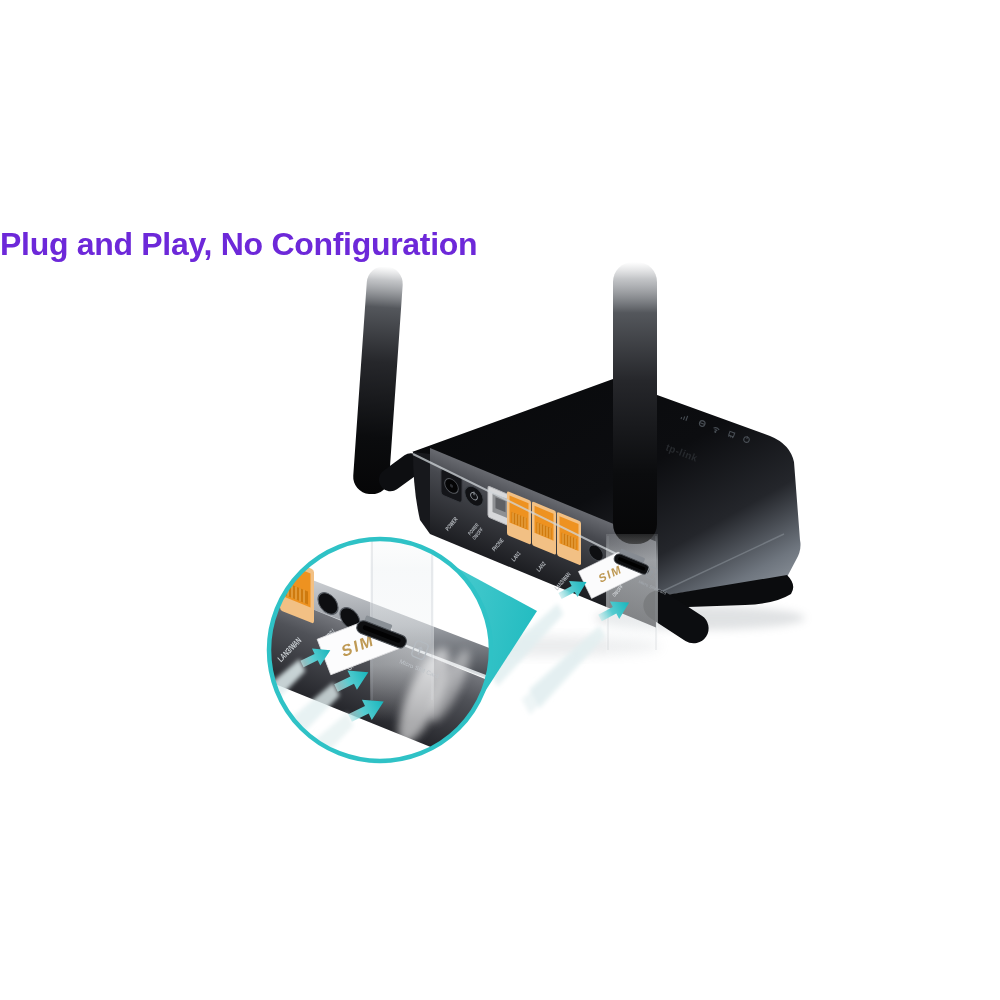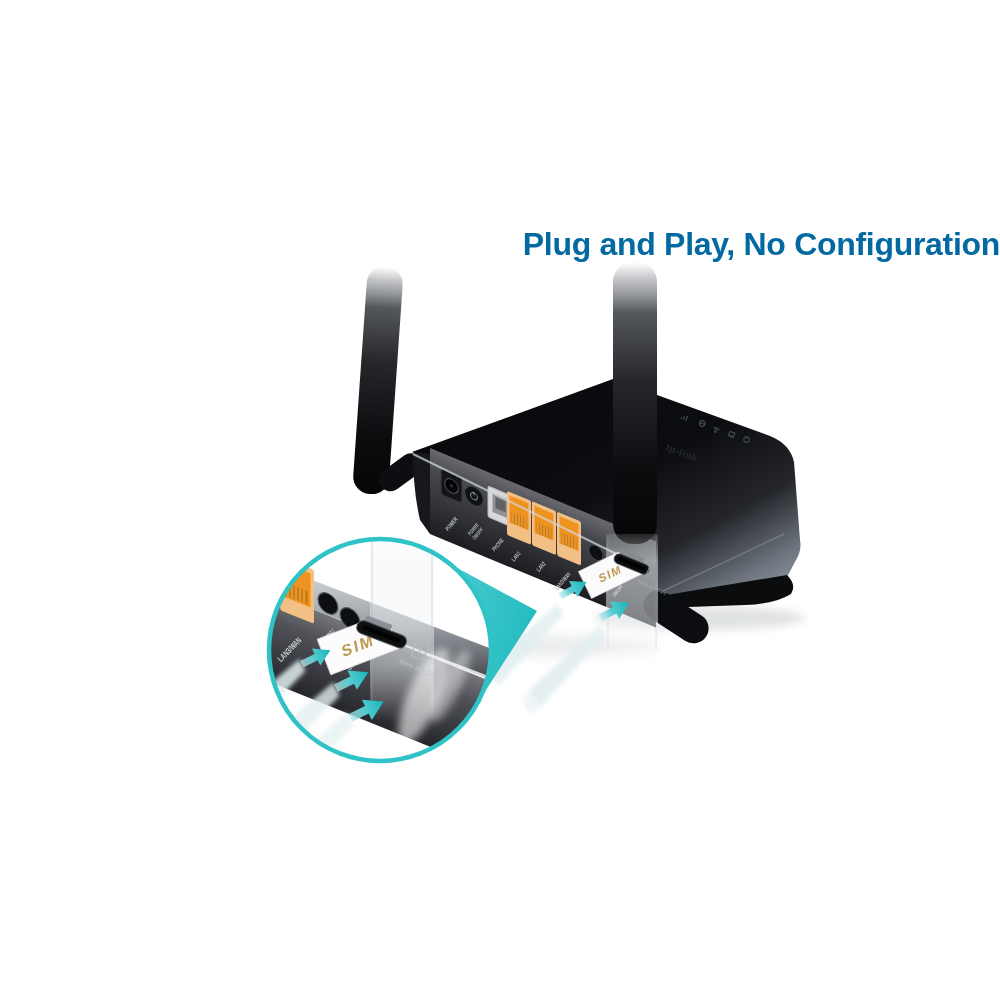--- a/index.html
+++ b/index.html
@@ -1,19 +1,19 @@
 <!DOCTYPE html>
 <html><head>
 <meta charset="utf-8">
 <style>
   html,body{margin:0;padding:0;background:#ffffff;}
   .stage{position:relative;width:1000px;height:1000px;background:#ffffff;overflow:hidden;
          font-family:"Liberation Sans",sans-serif;}
-  .headline{position:absolute;top:226px;left:0;width:100%;text-align:right;
-            font-size:32px;font-weight:700;letter-spacing:-0.3px;color:#0369a1;}
+  .headline{position:absolute;top:226px;left:0;width:100%;text-align:left;
+            font-size:32px;font-weight:700;letter-spacing:-0.3px;color:#6d28d9;}
   svg{position:absolute;left:0;top:0;}
   svg text{font-family:"Liberation Sans",sans-serif;}
   .panel-label{fill:#b9bdc2;font-size:5px;font-weight:700;}
   .panel-label-2{fill:#b4b8bd;font-size:4.4px;font-weight:700;}
   .callout-label{fill:#c9ced2;font-size:7px;font-weight:700;}
   .callout-label-2{fill:#c5cace;font-size:6.6px;font-weight:700;}
   .simtext-main{fill:#bf9a55;font-size:11.5px;font-weight:700;letter-spacing:1.5px;}
   .simtext-callout{fill:#bf9a55;font-size:16px;font-weight:700;letter-spacing:2px;}
   .microsim-main{fill:#a6acb2;font-size:4.3px;}
   .microsim-callout{fill:#bfc4c9;font-size:6px;}

